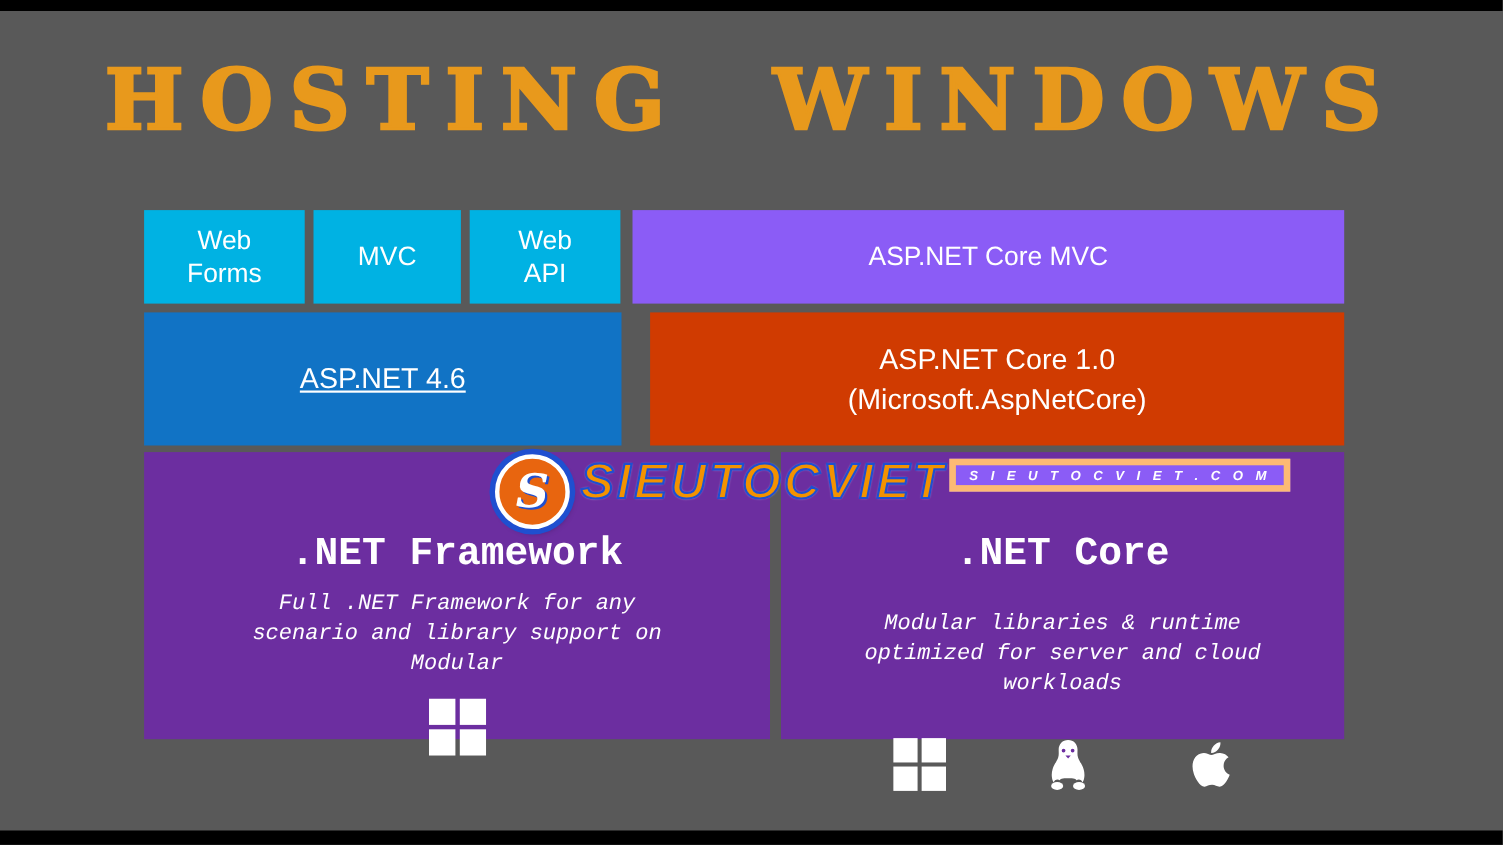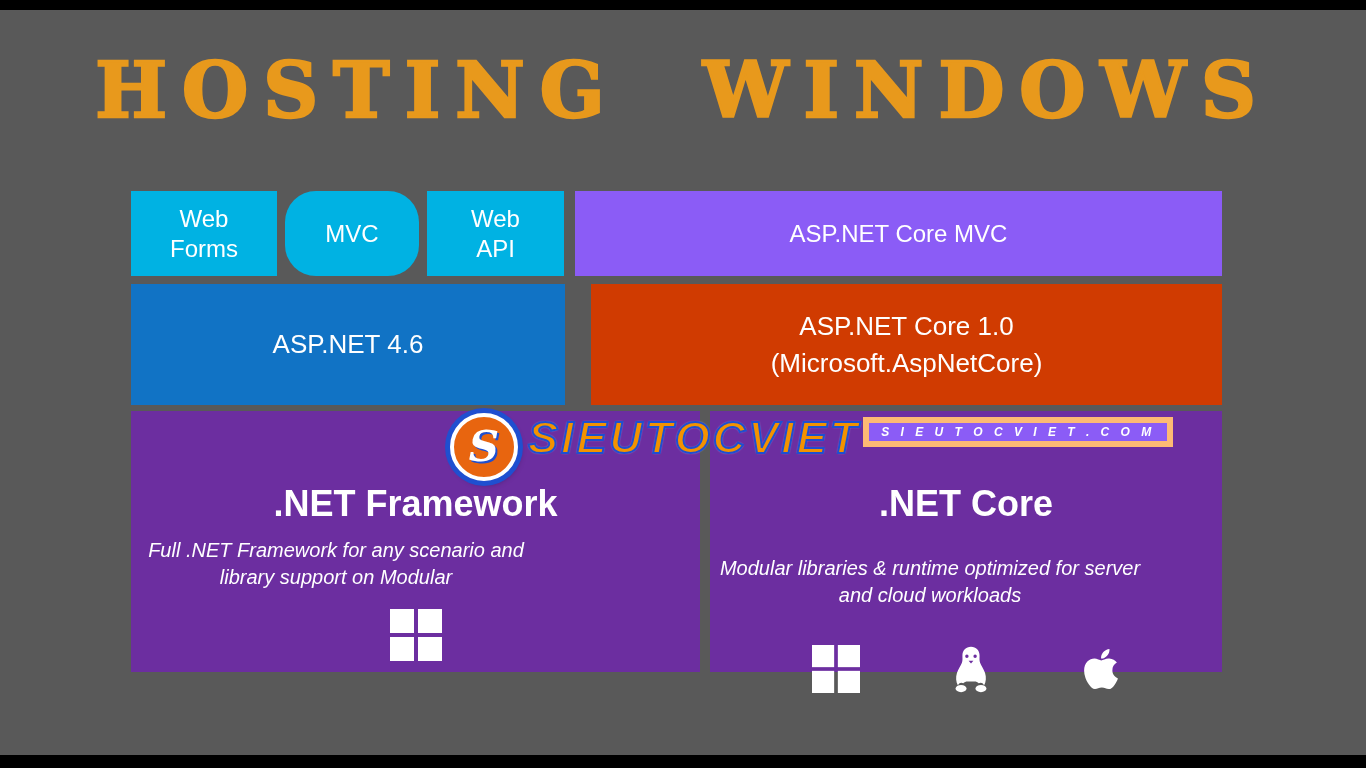--- a/index.html
+++ b/index.html
@@ -32,33 +32,34 @@
   .row3 { top:411px; height:261px; }
 
   .box {
     color:#fff;
     display:flex; align-items:center; justify-content:center;
     text-align:center;
   }
   .cyan { background:#00B2E3; font-size:24px; }
   .box-webforms { width:146px; margin-right:8px; }
   .box-webforms span { display:inline-block; width:80px; line-height:1.25; }
-  .box-mvc { width:134px; margin-right:8px;border-radius:31px; }
+  .box-mvc { width:134px; margin-right:8px; }
   .box-webapi { width:137px; margin-right:11px; }
   .box-webapi span { display:inline-block; width:60px; line-height:1.25; }
   .box-gold { flex:1; background:#8b5cf6; font-size:24px; }
 
-  .box-blue { width:434px; margin-right:26px; background:#1173C5; font-size:26px; line-height:1.4; }
+  .box-blue { width:434px; margin-right:26px; background:#1173C5; font-size:26px; line-height:1.4;text-decoration:underline; }
   .box-red  { flex:1; background:#D03B01; font-size:26px; line-height:1.4; }
 
   .purple {
     background:#6C2EA0;
     color:#fff;
-    display:flex; flex-direction:column; 
+    display:flex; flex-direction:column; align-items:center;
     padding-top:72px;
+    font-family:Liberation Mono, monospace;
   }
   .purple-left  { width:569px; margin-right:10px; }
   .purple-right { flex:1;gap:18px; }
 
   .p-title { font-size:36px; font-weight:bold; text-align:center; }
   .p-desc  {
     font-style:italic; font-size:20px; line-height:1.35;
     text-align:center; margin-top:12px;
   }
   .p-desc.left-desc  { width:410px; }

